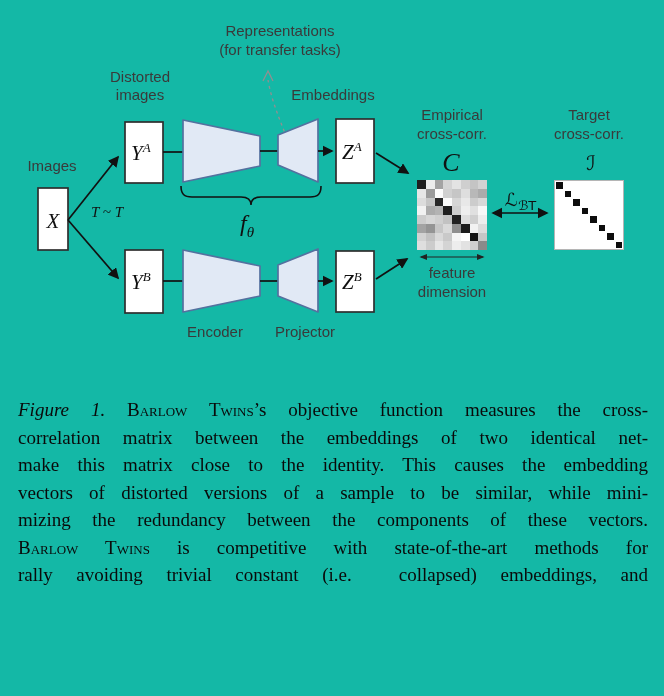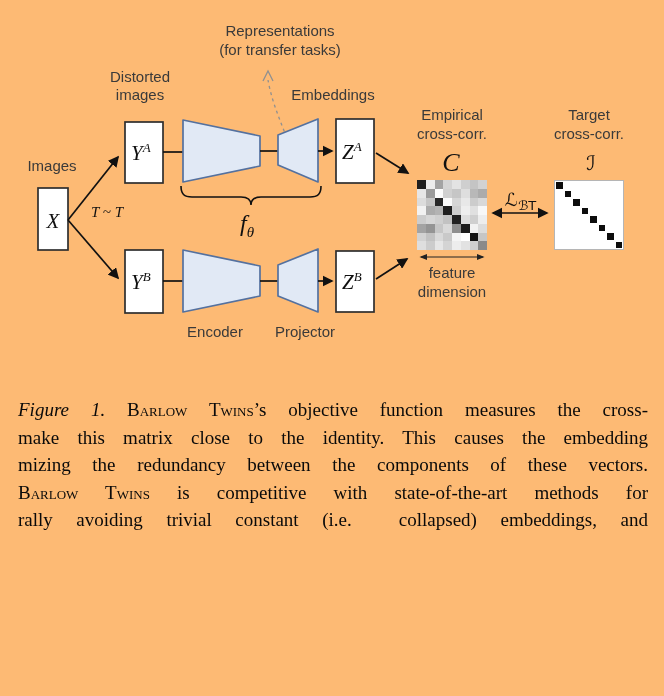--- a/index.html
+++ b/index.html
@@ -1,16 +1,16 @@
 <!DOCTYPE html>
 <html style="--trapezoid-fill: #e1e9f5; --trapezoid-stroke: #54719f; --box-stroke: #2e2e2e; --arrow: #111111; --dashed-arrow: #909090; --label-text: #3a3a3a; --matrix-border: #b5b5b5; --diagonal: #0d0d0d;"><head>
 <meta charset="utf-8">
 <style>
   html,body{margin:0;padding:0;background:#ffffff;}
-  .stage{position:relative;width:664px;height:696px;background:#fdba74;overflow:hidden;
+  .stage{position:relative;width:664px;height:696px;background:#14b8a6;overflow:hidden;
          font-family:"Liberation Sans", sans-serif;}
   svg{position:absolute;left:0;top:0;}
 
   
   .lbl{font-family:"Liberation Sans", sans-serif;font-size:15px;fill:var(--label-text);}
   .lbl-small{font-size:15px;}
   .node-box{fill:#ffffff;stroke:var(--box-stroke);stroke-width:1.7;}
   .node-letter{font-family:"Liberation Serif","DejaVu Serif",serif;font-style:italic;
                font-size:21px;fill:#101010;}
   .node-sup{font-size:13px;}
@@ -243,18 +243,20 @@
       <div class="tcell"></div>
       <div class="tcell"></div>
       <div class="tcell"></div>
       <div class="tcell"></div>
       <div class="tcell"></div>
       <div class="tcell diag"></div>
     </div>
 
   <div class="caption">
       <div class="cap-line"><span class="seg-italic">Figure 1. </span><span class="seg-smallcaps">Barlow Twins</span><span>’s objective function measures the cross-</span></div>
+      <div class="cap-line"><span>correlation matrix between the embeddings of two identical net-</span></div>
       <div class="cap-line"><span>make this matrix close to the identity. This causes the embedding</span></div>
+      <div class="cap-line"><span>vectors of distorted versions of a sample to be similar, while mini-</span></div>
       <div class="cap-line"><span>mizing the redundancy between the components of these vectors.</span></div>
       <div class="cap-line"><span class="seg-smallcaps">Barlow Twins</span><span> is competitive with state-of-the-art methods for</span></div>
       <div class="cap-line"><span>rally avoiding trivial constant (i.e.&nbsp; collapsed) embeddings, and</span></div>
     </div>
 </div>
 
 </body></html>

